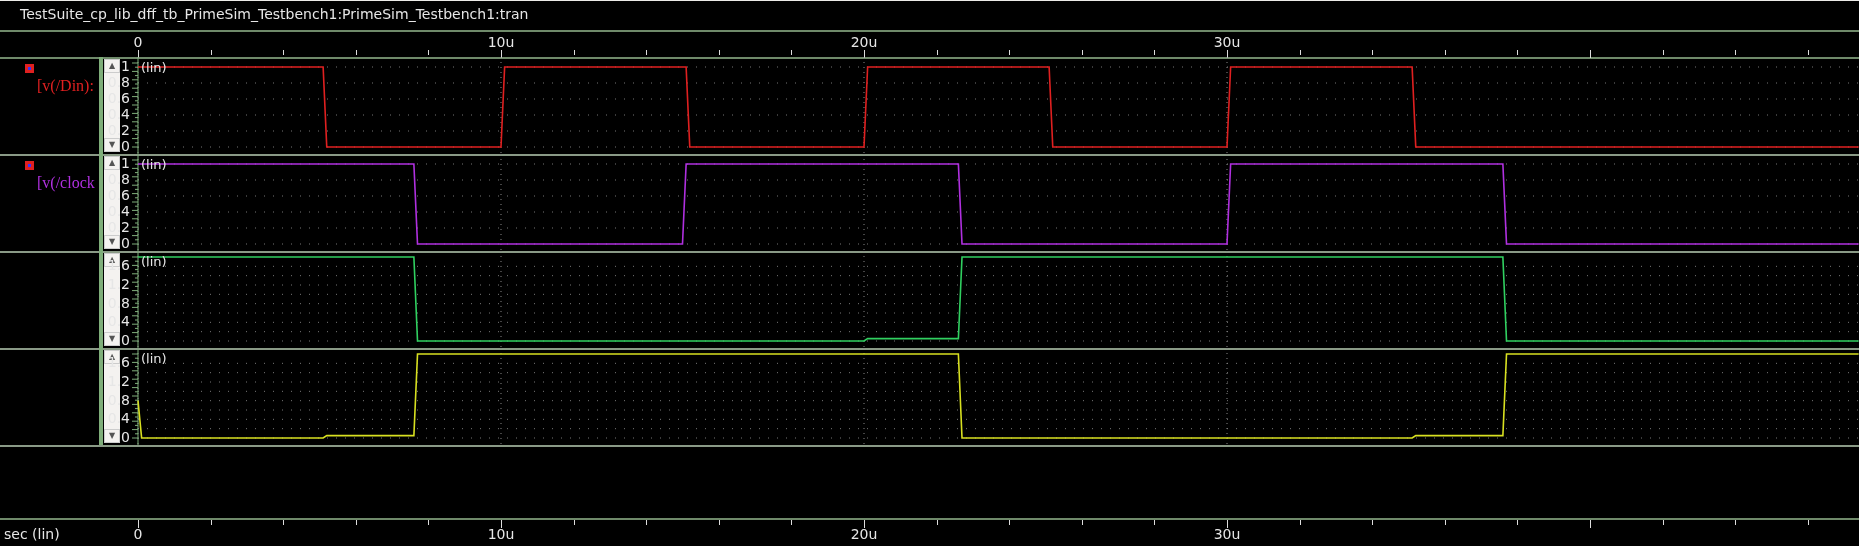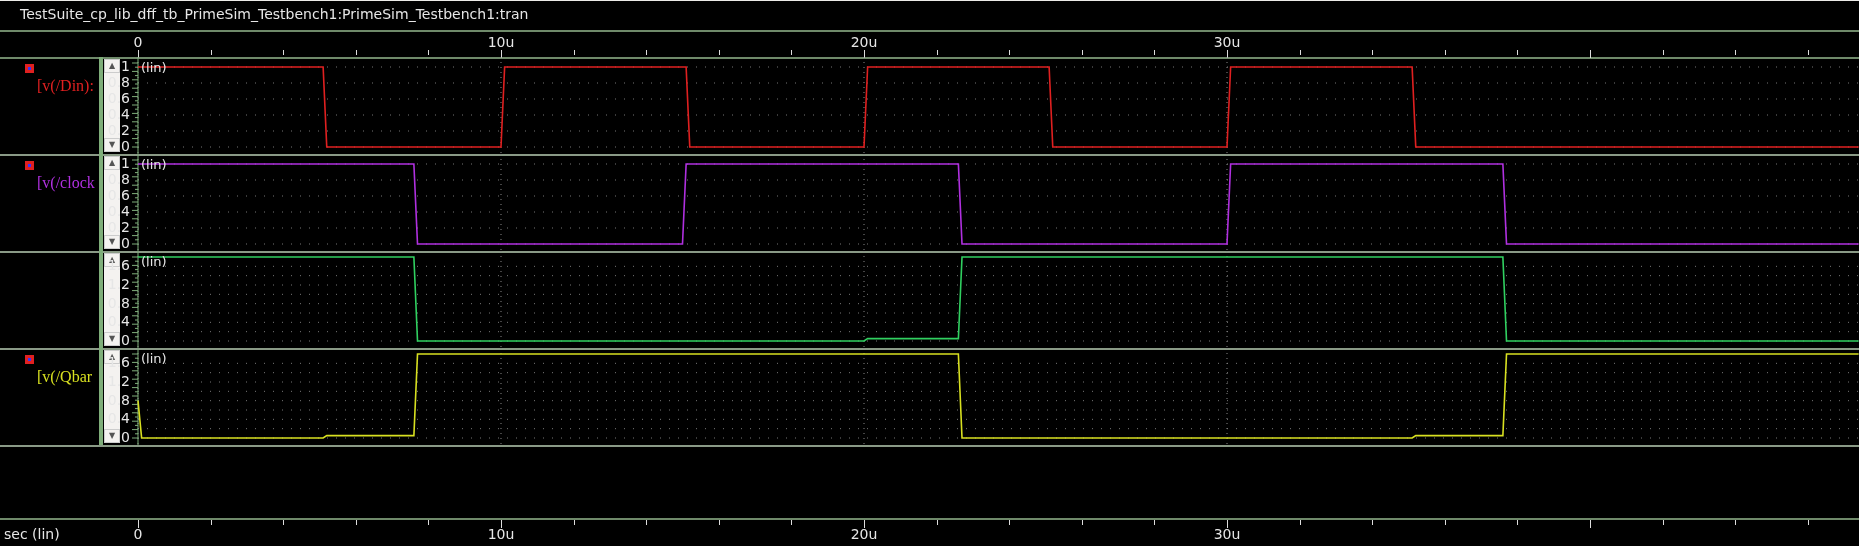--- a/index.html
+++ b/index.html
@@ -255,24 +255,20 @@
         <line x1="132" x2="138" y1="31.200000000000003" y2="31.200000000000003" stroke="#7fae7a"></line>
         <line x1="135" x2="138" y1="27" y2="27" stroke="#7fae7a"></line>
         <line x1="132" x2="138" y1="22.799999999999997" y2="22.799999999999997" stroke="#7fae7a"></line>
         <line x1="135" x2="138" y1="18.599999999999994" y2="18.599999999999994" stroke="#7fae7a"></line>
         <line x1="132" x2="138" y1="14.400000000000006" y2="14.400000000000006" stroke="#7fae7a"></line>
         <line x1="135" x2="138" y1="10.200000000000003" y2="10.200000000000003" stroke="#7fae7a"></line>
         <line x1="132" x2="138" y1="6" y2="6" stroke="#7fae7a"></line>
         <line x1="138" x2="138" y1="0" y2="97" stroke="#7fae7a"></line>
         <polyline points="138,52.666666666666664 141.63,90 323.13,90 326.76,87.66666666666667 413.87999999999994,87.66666666666667 417.51,6 958.38,6 962.0099999999999,90 1412.1299999999999,90 1415.76,87.66666666666667 1502.8799999999999,87.66666666666667 1506.51,6 1858.62,6" fill="none" stroke="#d8e020" stroke-width="1.6"></polyline>
       </svg>
-      <div class="names">
-        <span class="sig-icon"></span>
-        <span class="sig-name" style="left: 37px; color: rgb(216, 224, 32);">[v(/Qbar</span>
-      </div>
       <div class="vsep"></div>
       <div class="scroll">
         <div class="up">▲</div>
         <div class="down">▼</div>
       </div>
       <span class="ytick" style="left: 94px; top: 6.33333px;">1.6</span>
       <span class="ytick" style="left: 94px; top: 25px;">1.2</span>
       <span class="ytick" style="left: 94px; top: 43.6667px;">0.8</span>
       <span class="ytick" style="left: 94px; top: 62.3333px;">0.4</span>
       <span class="ytick" style="left: 94px; top: 81px;">0</span>

